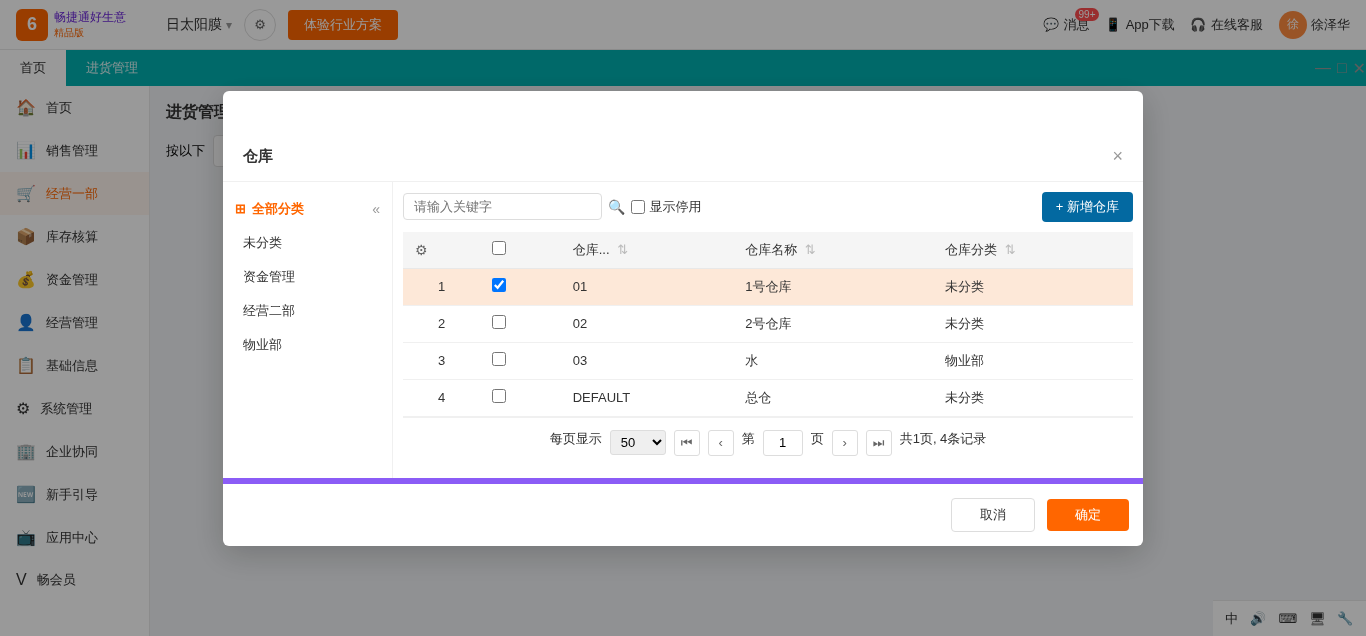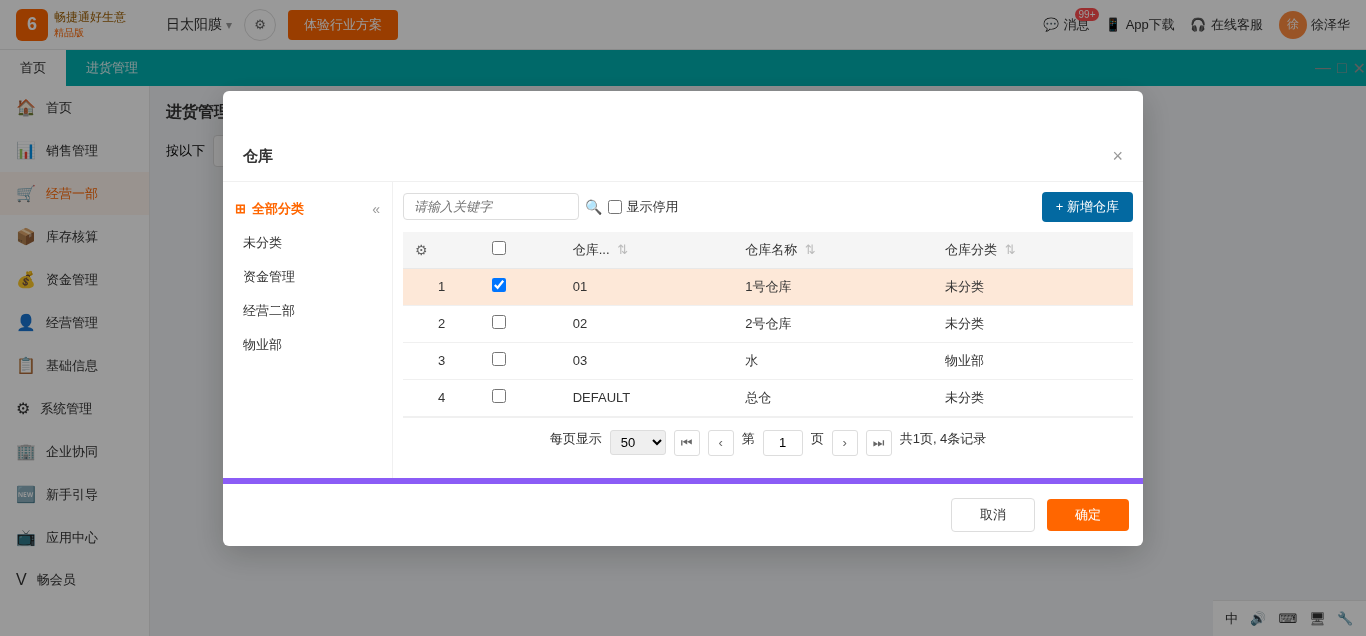--- a/index.html
+++ b/index.html
@@ -22,21 +22,21 @@
       width: 150px;
       gap: 6px;
     }
     .logo-icon {
       width: 32px; height: 32px;
       background: #ff6600;
       border-radius: 6px;
       display: flex; align-items: center; justify-content: center;
       color: #fff; font-size: 18px; font-weight: bold;
     }
-    .logo-text { font-size: 12px; color: #a16207; line-height: 1.4; }
+    .logo-text { font-size: 12px; color: #6d28d9; line-height: 1.4; }
     .logo-sub { font-size: 10px; color: #ff6600; }
     .header-center { display: flex; align-items: center; flex: 1; gap: 12px; }
     .company-select {
       display: flex; align-items: center; gap: 4px;
       font-size: 14px; color: #333; cursor: pointer;
     }
     .chevron { color: #999; font-size: 12px; }
     .gear-btn {
       width: 32px; height: 32px; border-radius: 50%;
       border: 1px solid #ddd; display: flex; align-items: center; justify-content: center;
@@ -144,23 +144,22 @@
     .table-area { flex: 1; display: flex; flex-direction: column; padding: 10px; overflow: hidden; }
     .table-toolbar {
       display: flex; align-items: center; justify-content: space-between;
       margin-bottom: 10px;
     }
     .search-box {
       display: flex; align-items: center; gap: 6px;
     }
     .search-input {
       border: 1px solid #ddd; border-radius: 4px;
-      padding: 5px 10px; font-size: 13px; width: 176px;
+      padding: 5px 10px; font-size: 13px; width: 199px;
       outline: none;
-      font-style: italic;
     }
     .search-icon { color: #999; font-size: 14px; cursor: pointer; }
     .show-disabled { display: flex; align-items: center; gap: 4px; font-size: 13px; color: #333; cursor: pointer; }
     .add-btn {
       background: #0369a1; color: #fff; border: none;
       padding: 6px 14px; border-radius: 4px; cursor: pointer; font-size: 13px;
     }
 
     
     .data-table { width: 100%; border-collapse: collapse; font-size: 13px; }

